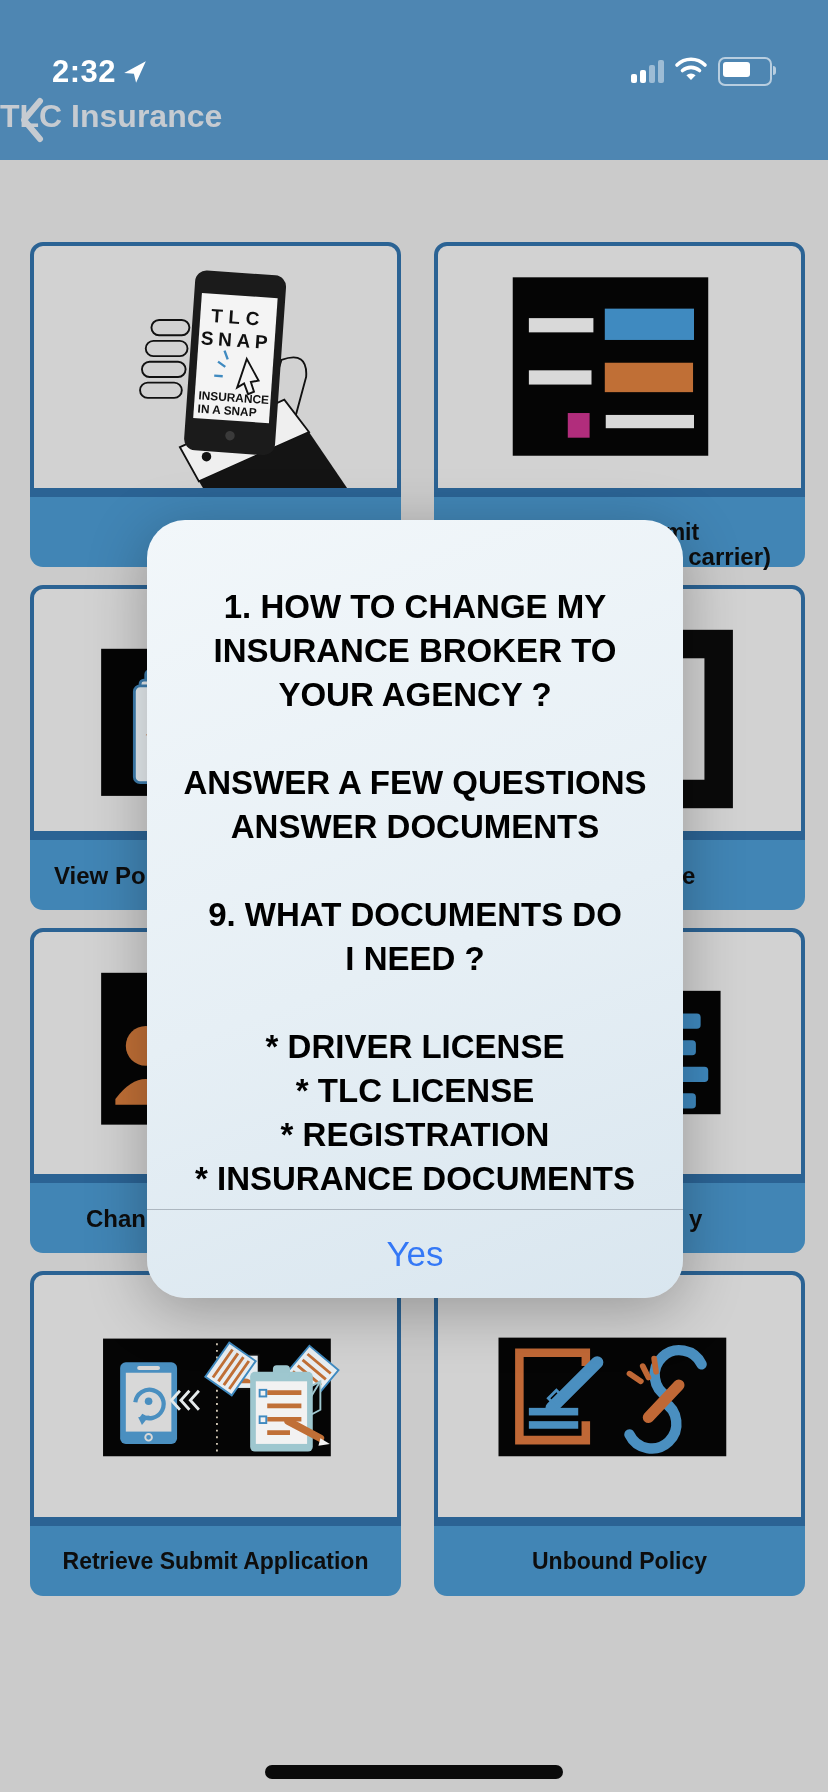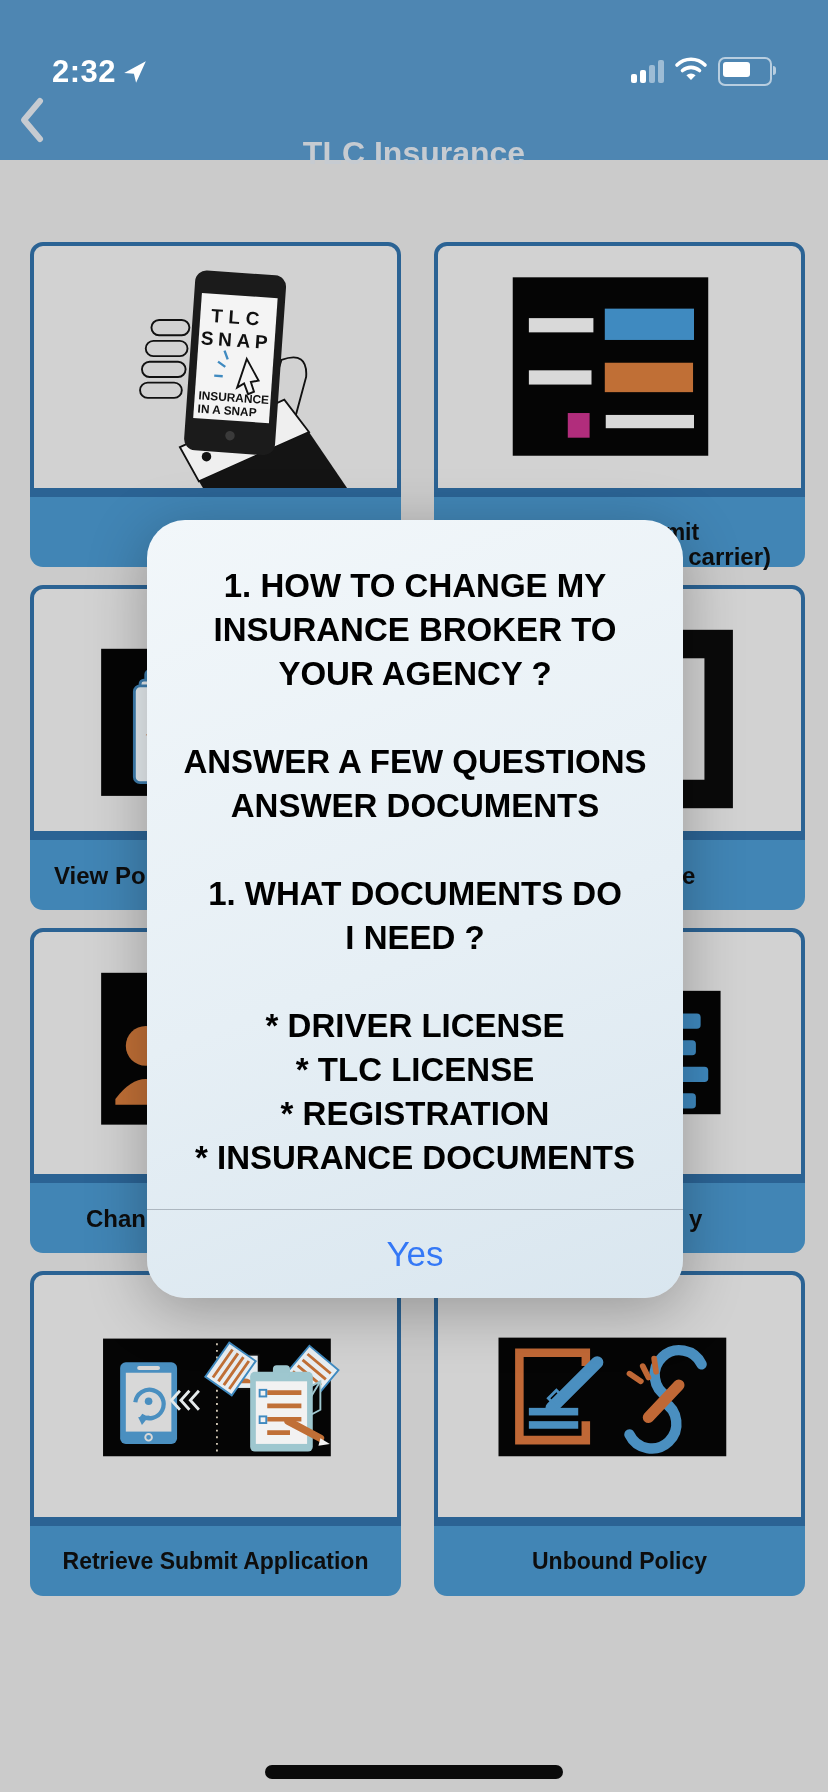--- a/index.html
+++ b/index.html
@@ -16,33 +16,33 @@
   .sigbars i{display:block;width:6px;border-radius:2px;}
   .sigbars i:nth-child(1){height:9px;background:#fff;}
   .sigbars i:nth-child(2){height:13px;background:#fff;}
   .sigbars i:nth-child(3){height:18px;background:rgba(255,255,255,.45);}
   .sigbars i:nth-child(4){height:23px;background:rgba(255,255,255,.45);}
   .battery{position:relative;width:50px;height:25px;border:2px solid rgba(255,255,255,.6);border-radius:7px;}
   .battery .lvl{position:absolute;left:3px;top:3px;width:27px;height:15px;background:#fff;border-radius:3px;}
   .battery .nub{position:absolute;right:-6px;top:7px;width:3px;height:9px;background:rgba(255,255,255,.6);border-radius:0 3px 3px 0;}
   .navrow{position:absolute;top:92px;left:0;width:828px;height:60px;}
   .back-btn{position:absolute;left:16px;top:2px;width:44px;height:52px;cursor:pointer;}
-  .nav-title{position:absolute;left:0;top:6px;width:828px;text-align:center;color:#c6cbd1;font-size:32px;font-weight:700;margin-top:37px;}
+  .nav-title{position:absolute;left:0;top:6px;width:828px;text-align:left;color:#c6cbd1;font-size:32px;font-weight:700;}
 
   
   .grid{position:absolute;top:242px;left:30px;width:775px;display:grid;grid-template-columns:371px 371px;column-gap:33px;row-gap:18px;}
   .card{width:371px;height:325px;display:flex;flex-direction:column;border-radius:13px;}
   .card-img{height:255px;background:#d2d2d2;border:4px solid #2b6394;border-bottom:9px solid #2b6394;border-radius:13px 13px 0 0;box-sizing:border-box;overflow:hidden;}
   .card-img svg{display:block;width:363px;height:242px;}
   .card-label{height:70px;background:#4185b5;border-radius:0 0 13px 13px;position:relative;display:flex;flex-direction:column;align-items:center;justify-content:center;color:#0d0d0d;font-size:23px;font-weight:700;line-height:29px;}
   .frag{position:absolute;top:0;height:70px;display:flex;align-items:center;color:#0d0d0d;font-size:24px;font-weight:700;}
 
   
   .dialog{position:absolute;left:147px;top:520px;width:536px;height:778px;border-radius:38px;background:linear-gradient(160deg,#f2f7fa 0%,#e6eff5 55%,#d9e6ef 100%);box-shadow:0 12px 60px rgba(0,0,0,.28);z-index:10;display:flex;flex-direction:column;}
-  .dialog-msg{flex:1;padding:44px 10px 0 10px;text-align:center;}
+  .dialog-msg{flex:1;padding:65px 10px 0 10px;text-align:center;}
   .msg-line{min-height:44px;line-height:44px;font-size:33px;font-weight:700;color:#000;}
   .dialog-btns{height:88px;border-top:1px solid rgba(110,120,130,.45);display:flex;}
   .dialog-btn{flex:1;display:flex;align-items:center;justify-content:center;color:#3478f6;font-size:35px;cursor:pointer;}
   .dialog-btn.no{font-weight:600;border-right:1px solid rgba(110,120,130,.45);border-radius:0 0 0 38px;}
   .dialog-btn.yes{font-weight:400;border-radius:0 0 38px 0;}
 
   
   .home-indicator{position:absolute;left:265px;top:1765px;width:298px;height:14px;border-radius:8px;background:#0a0a0a;}
 </style>
 </head>
@@ -289,21 +289,21 @@
 
   <div class="dialog">
     <div class="dialog-msg">
       <div class="msg-line">1. HOW TO CHANGE MY</div>
       <div class="msg-line">INSURANCE BROKER TO</div>
       <div class="msg-line">YOUR AGENCY ?</div>
       <div class="msg-line"></div>
       <div class="msg-line">ANSWER A FEW QUESTIONS</div>
       <div class="msg-line">ANSWER DOCUMENTS</div>
       <div class="msg-line"></div>
-      <div class="msg-line">1. WHAT DOCUMENTS DO</div>
+      <div class="msg-line">9. WHAT DOCUMENTS DO</div>
       <div class="msg-line">I NEED ?</div>
       <div class="msg-line"></div>
       <div class="msg-line">* DRIVER LICENSE</div>
       <div class="msg-line">* TLC LICENSE</div>
       <div class="msg-line">* REGISTRATION</div>
       <div class="msg-line">* INSURANCE DOCUMENTS</div>
     </div>
     <div class="dialog-btns">
       <div class="dialog-btn yes">Yes</div>
     </div>

